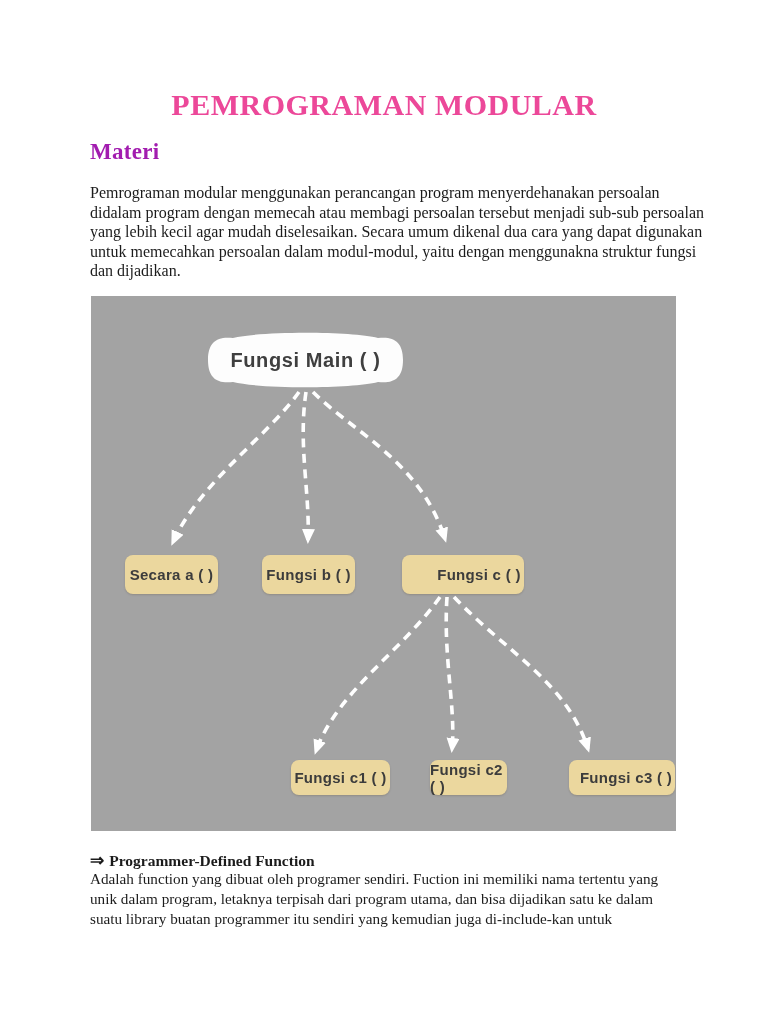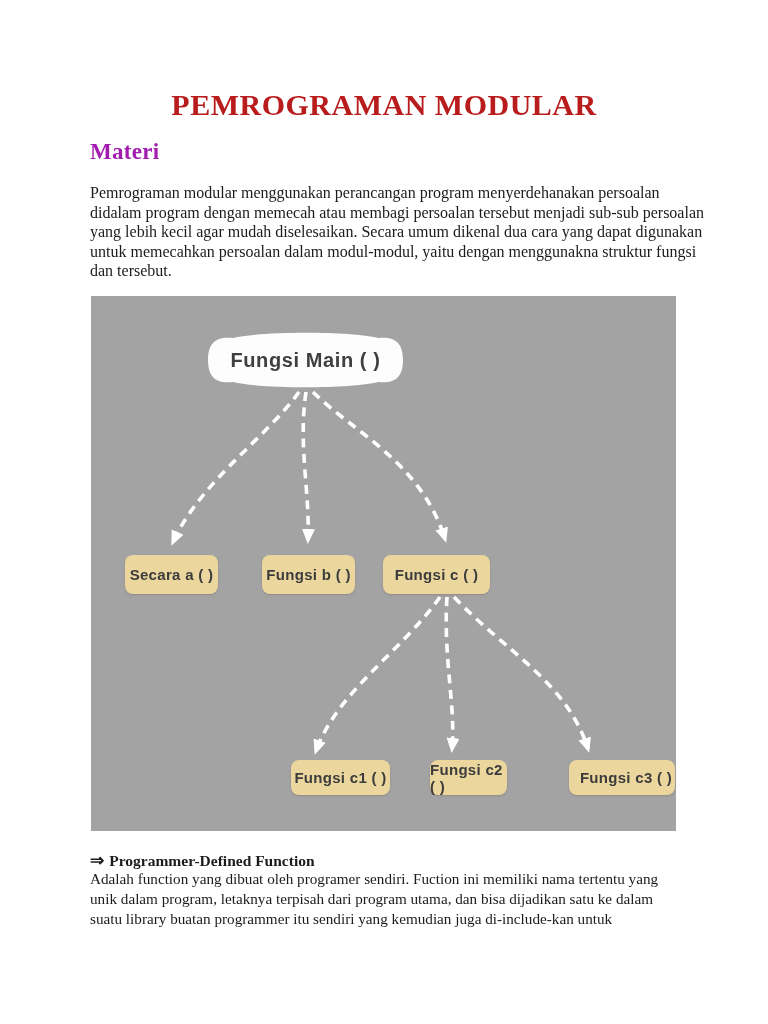--- a/index.html
+++ b/index.html
@@ -2,21 +2,21 @@
 <html><head>
 <meta charset="utf-8">
 <style>
   html,body{margin:0;padding:0;}
   body{
     width:768px;height:1024px;background:#ffffff;position:relative;
     font-family:"Liberation Serif", serif;color:#1b1b1b;overflow:hidden;
   }
   .page-title{
     position:absolute;top:88px;left:0;width:768px;text-align:center;
-    font-size:30px;font-weight:bold;letter-spacing:.5px;color:#b91c1c;
+    font-size:30px;font-weight:bold;letter-spacing:.5px;color:#ec4899;
   }
   .section-heading{
     position:absolute;top:139px;left:90px;
     font-size:23px;font-weight:bold;color:#a21caf;letter-spacing:.3px;
   }
   .intro{
     position:absolute;top:183px;left:90px;width:600px;
     font-size:16px;line-height:19.6px;
   }
   .intro div, .footer-body div{white-space:nowrap;}
@@ -51,21 +51,21 @@
 
 <div class="page-title">PEMROGRAMAN MODULAR</div>
 
 <div class="section-heading">Materi</div>
 
 <div class="intro">
   <div>Pemrograman modular menggunakan perancangan program menyerdehanakan persoalan</div>
   <div>didalam program dengan memecah atau membagi persoalan tersebut menjadi sub-sub persoalan</div>
   <div>yang lebih kecil agar mudah diselesaikan. Secara umum dikenal dua cara yang dapat digunakan</div>
   <div>untuk memecahkan persoalan dalam modul-modul, yaitu dengan menggunakna struktur fungsi</div>
-  <div>dan tersebut.</div>
+  <div>dan dijadikan.</div>
 </div>
 
 <div class="diagram">
   <svg width="585" height="535" viewBox="0 0 585 535">
     <defs>
       <marker id="ah" markerUnits="userSpaceOnUse" markerWidth="16" markerHeight="14" refX="11" refY="6.5" orient="auto">
         <path d="M0,0 L15,6.5 L0,13 Z" fill="#ffffff"></path>
       </marker>
     </defs>
 
@@ -78,21 +78,21 @@
 
     <path d="M349,301 C310,356 246,396 225,455" fill="none" stroke="#ffffff" stroke-width="3.6" stroke-dasharray="9 6.5" marker-end="url(#ah)"></path>
     <path d="M356,301 C352,362 365,412 361,453" fill="none" stroke="#ffffff" stroke-width="3.6" stroke-dasharray="9 6.5" marker-end="url(#ah)"></path>
     <path d="M363,301 C415,356 476,386 497,453" fill="none" stroke="#ffffff" stroke-width="3.6" stroke-dasharray="9 6.5" marker-end="url(#ah)"></path>
   </svg>
 
   <div class="node node-root" style="left:117px;top:37px;width:195px;height:54px;">Fungsi Main ( )</div>
 
   <div class="node lv1" style="left:34px;width:93px;">Secara a ( )</div>
   <div class="node lv1" style="left:171px;width:93px;">Fungsi b ( )</div>
-  <div class="node lv1" style="left:292px;width:107px;">Fungsi c ( )</div>
+  <div class="node lv1" style="left:311px;width:90px;padding-left:32px;">Fungsi c ( )</div>
 
   <div class="node lv2" style="left:173px;width:99px;">Fungsi c1 ( )</div>
   <div class="node lv2" style="left:312px;width:77px;">Fungsi c2 ( )</div>
   <div class="node lv2" style="left:451px;width:98px;padding-left:8px;">Fungsi c3 ( )</div>
 </div>
 
 <div class="footer-heading">
   <span class="arrow-glyph">⇒</span><span>Programmer-Defined Function</span>
 </div>
 

